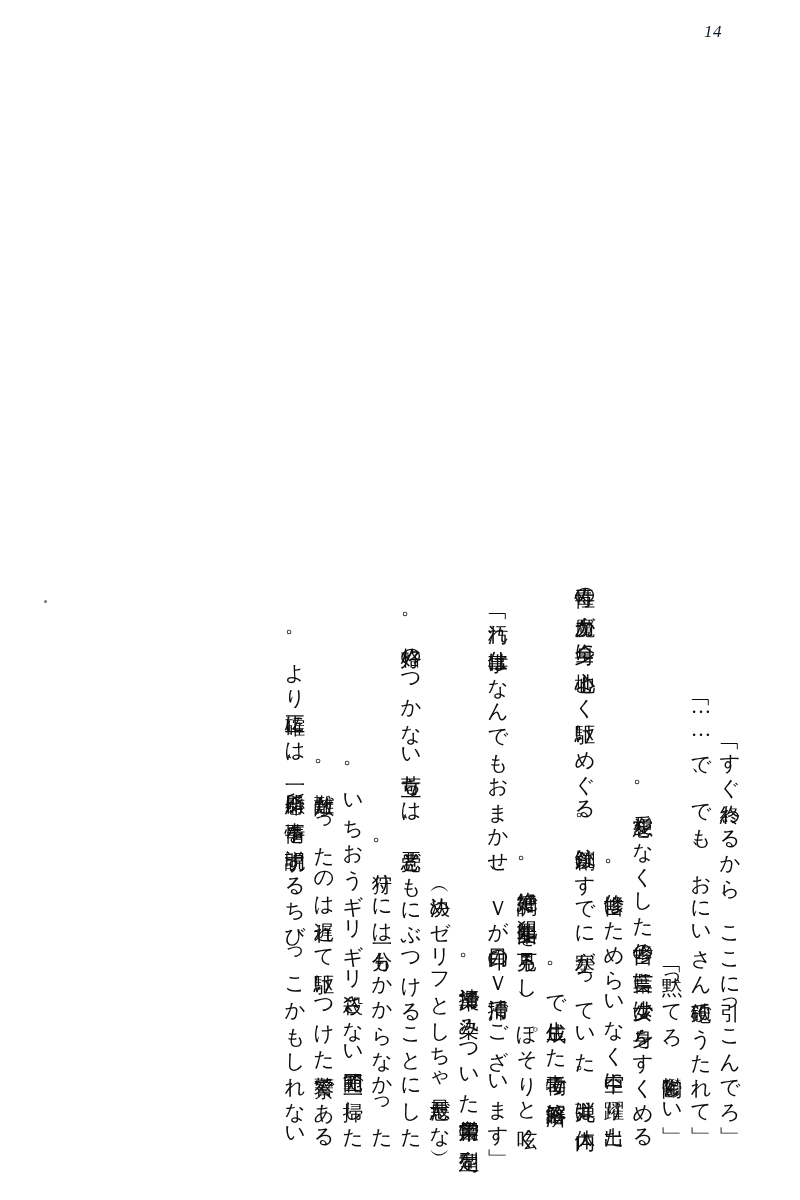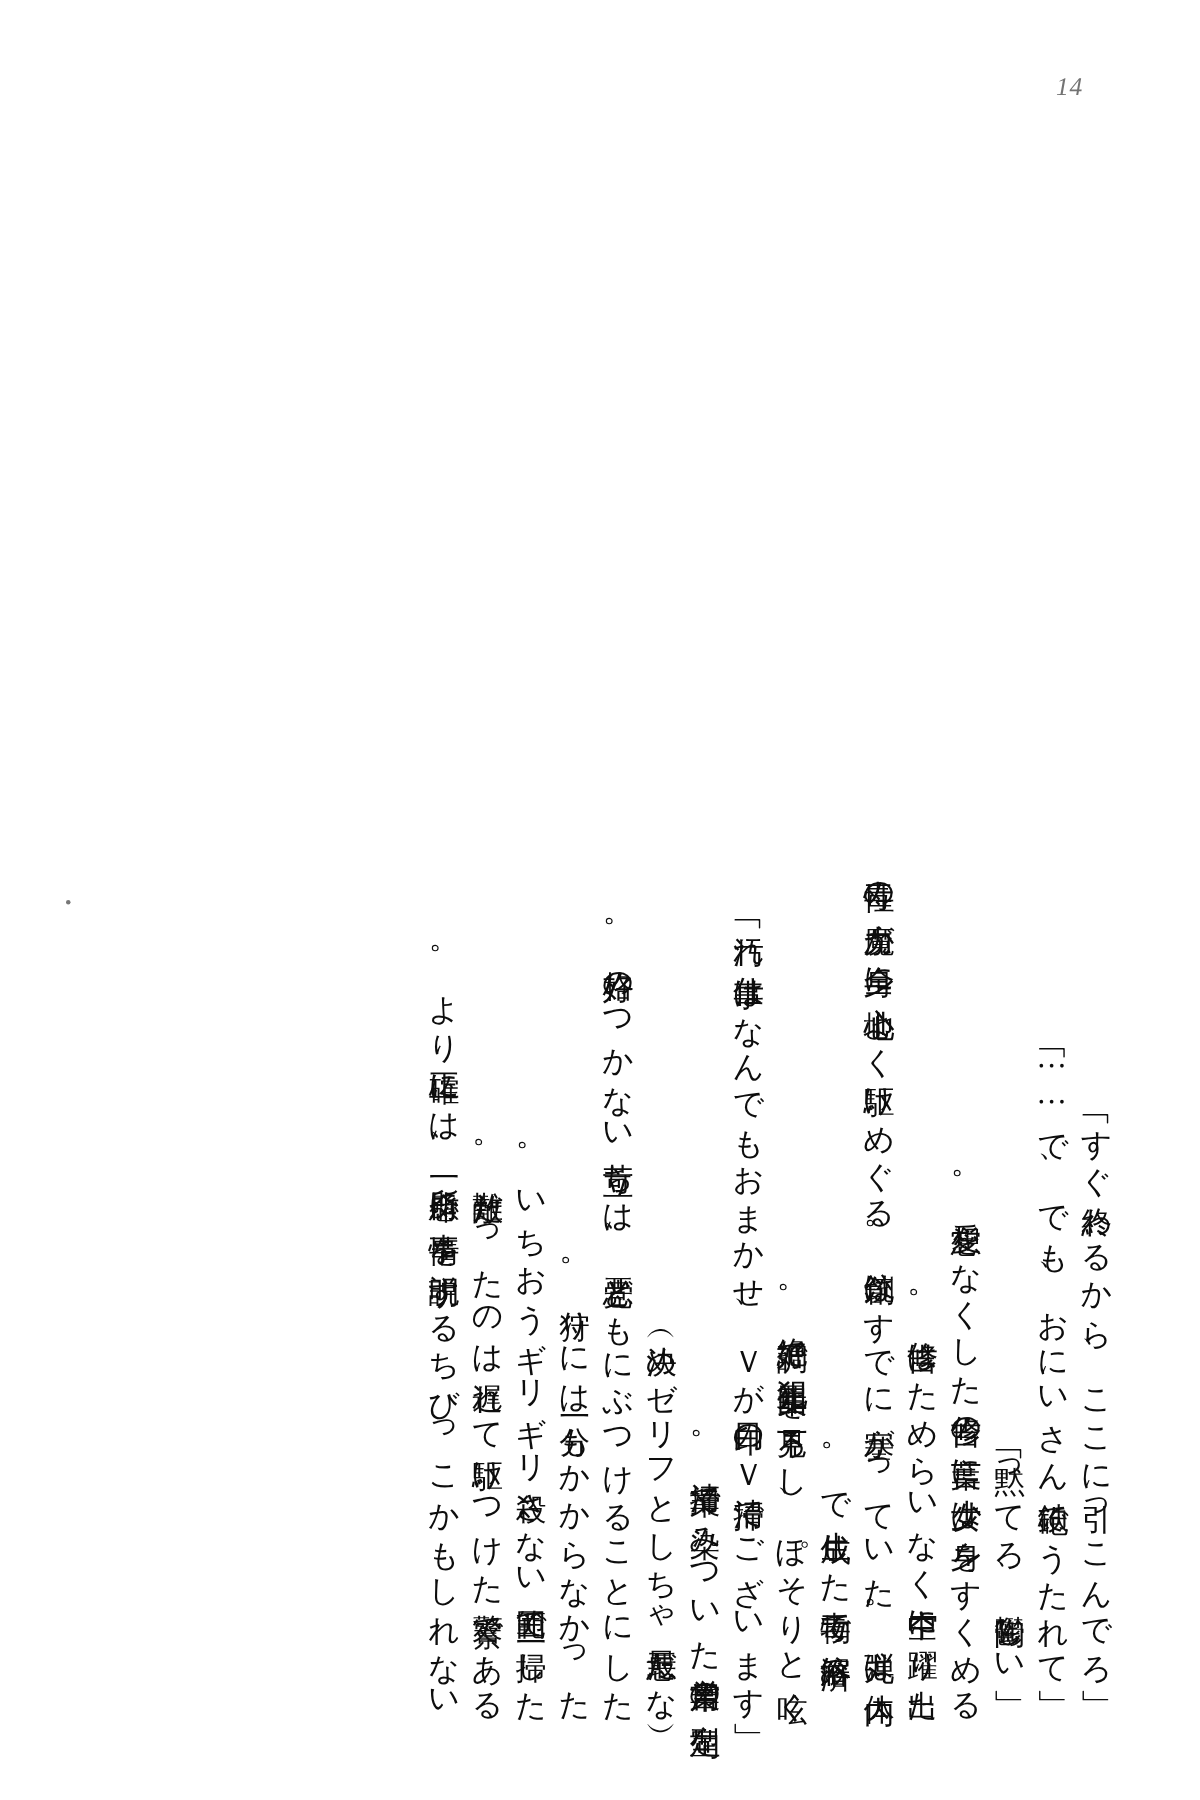--- a/index.html
+++ b/index.html
@@ -22,23 +22,22 @@
     box-sizing: border-box;
     background: #ffffff;
   }
 
   .page-number {
     position: absolute;
     top: 22px;
     right: 78px;
     font-style: italic;
     font-size: 17px;
-    color: #737373;
+    color: #0f172a;
     letter-spacing: 0.5px;
-    margin-top: 26px;
   }
 
   
   .text-block {
     position: absolute;
     top: 96px;
     right: 60px;
     left: 60px;
     height: 1020px;
     display: flex;

